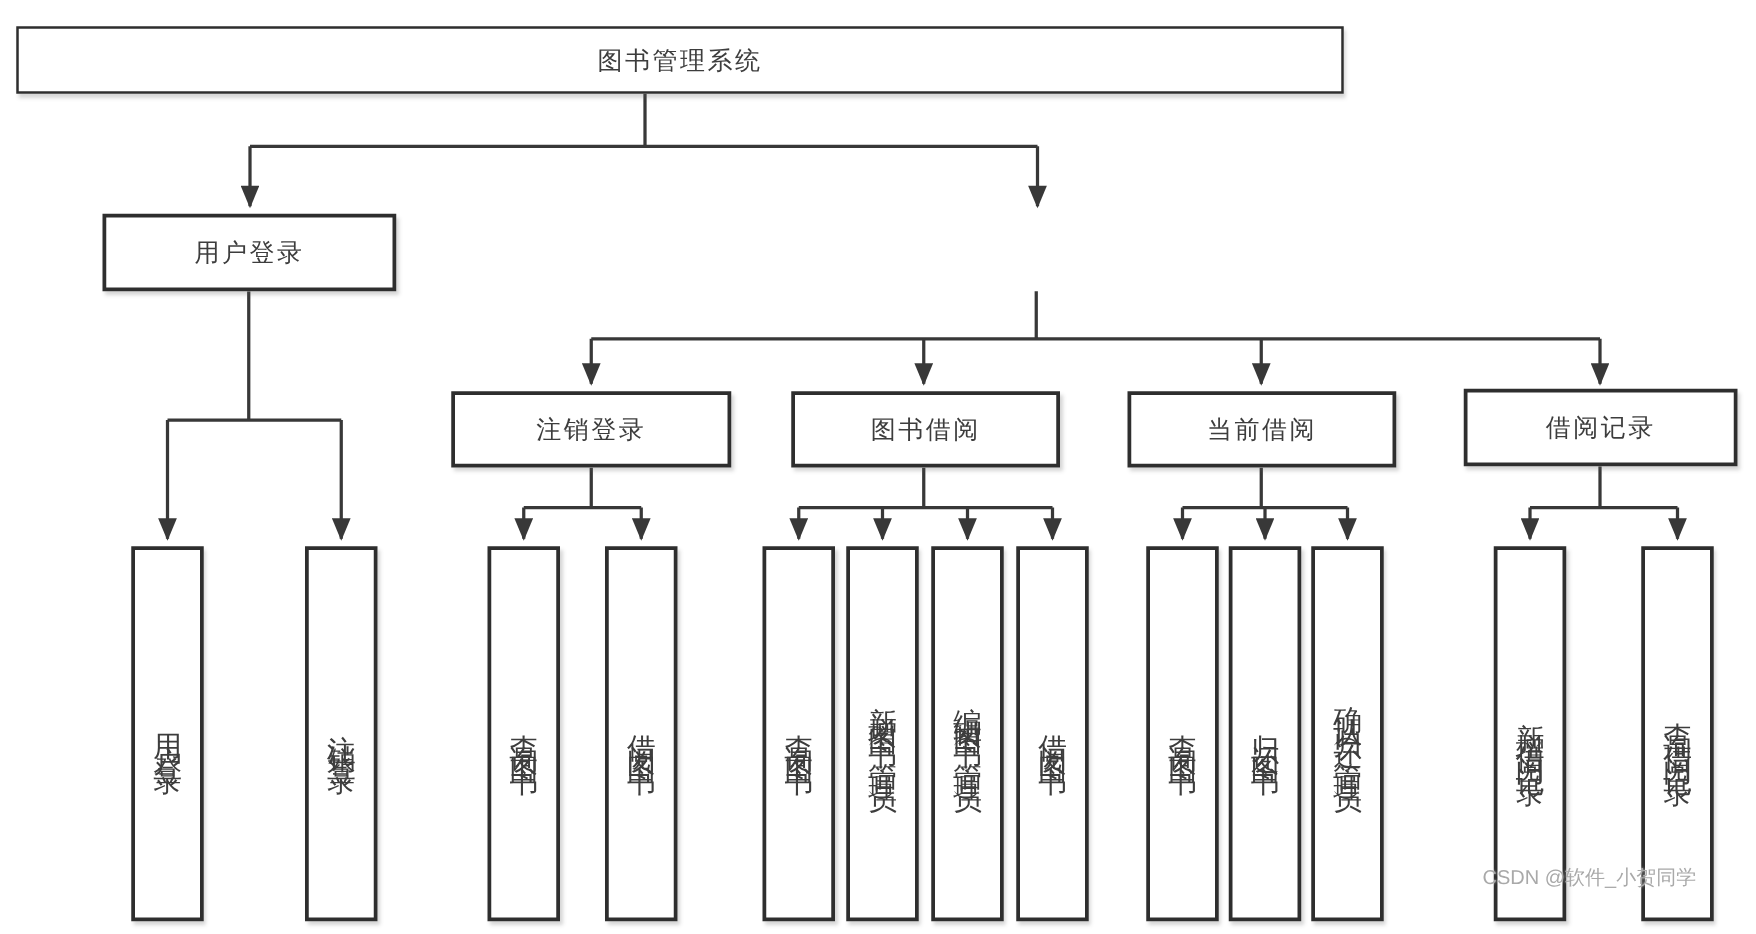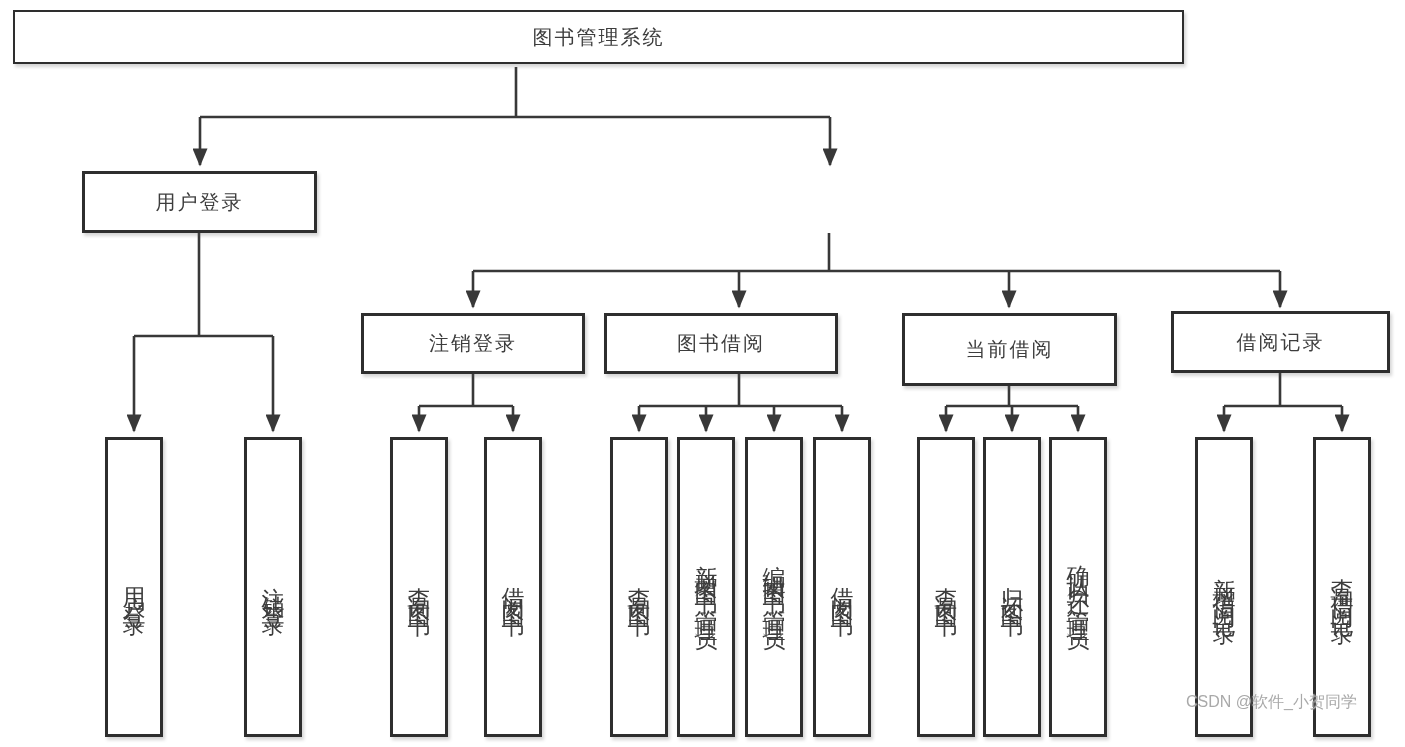--- a/index.html
+++ b/index.html
@@ -105,27 +105,27 @@
     <path class="wire" d="M1009 374 V406 M946 406 H1078"></path>
     <path class="wire" d="M946 406 V431" marker-end="url(#arw)"></path>
     <path class="wire" d="M1012 406 V431" marker-end="url(#arw)"></path>
     <path class="wire" d="M1078 406 V431" marker-end="url(#arw)"></path>
 
     <path class="wire" d="M1280 373 V406 M1224 406 H1342"></path>
     <path class="wire" d="M1224 406 V431" marker-end="url(#arw)"></path>
     <path class="wire" d="M1342 406 V431" marker-end="url(#arw)"></path>
   </svg>
 
-  <div class="box h root" style="left:13px; top:10px; width:1171px; height:54px">图书管理系统</div>
+  <div class="box h root" style="left:13px; top:21px; width:1062px; height:54px">图书管理系统</div>
 
   <div class="box h" style="left:82px; top:171px; width:235px; height:62px">用户登录</div>
 
   <div class="box h" style="left:361px; top:313px; width:224px; height:61px">注销登录</div>
-  <div class="box h" style="left:604px; top:313px; width:234px; height:61px">图书借阅</div>
-  <div class="box h" style="left:902px; top:313px; width:215px; height:73px">当前借阅</div>
+  <div class="box h" style="left:633px; top:313px; width:215px; height:61px">图书借阅</div>
+  <div class="box h" style="left:902px; top:313px; width:215px; height:61px">当前借阅</div>
   <div class="box h" style="left:1171px; top:311px; width:219px; height:62px">借阅记录</div>
 
   <div class="box v" style="left:105px; top:437px; width:58px; height:300px">用户登录</div>
   <div class="box v" style="left:244px; top:437px; width:58px; height:300px">注销登录</div>
 
   <div class="box v" style="left:390px; top:437px; width:58px; height:300px">查询图书</div>
   <div class="box v" style="left:484px; top:437px; width:58px; height:300px">借阅图书</div>
 
   <div class="box v" style="left:610px; top:437px; width:58px; height:300px">查询图书</div>
   <div class="box v" style="left:677px; top:437px; width:58px; height:300px">新增图书（管理员）</div>

